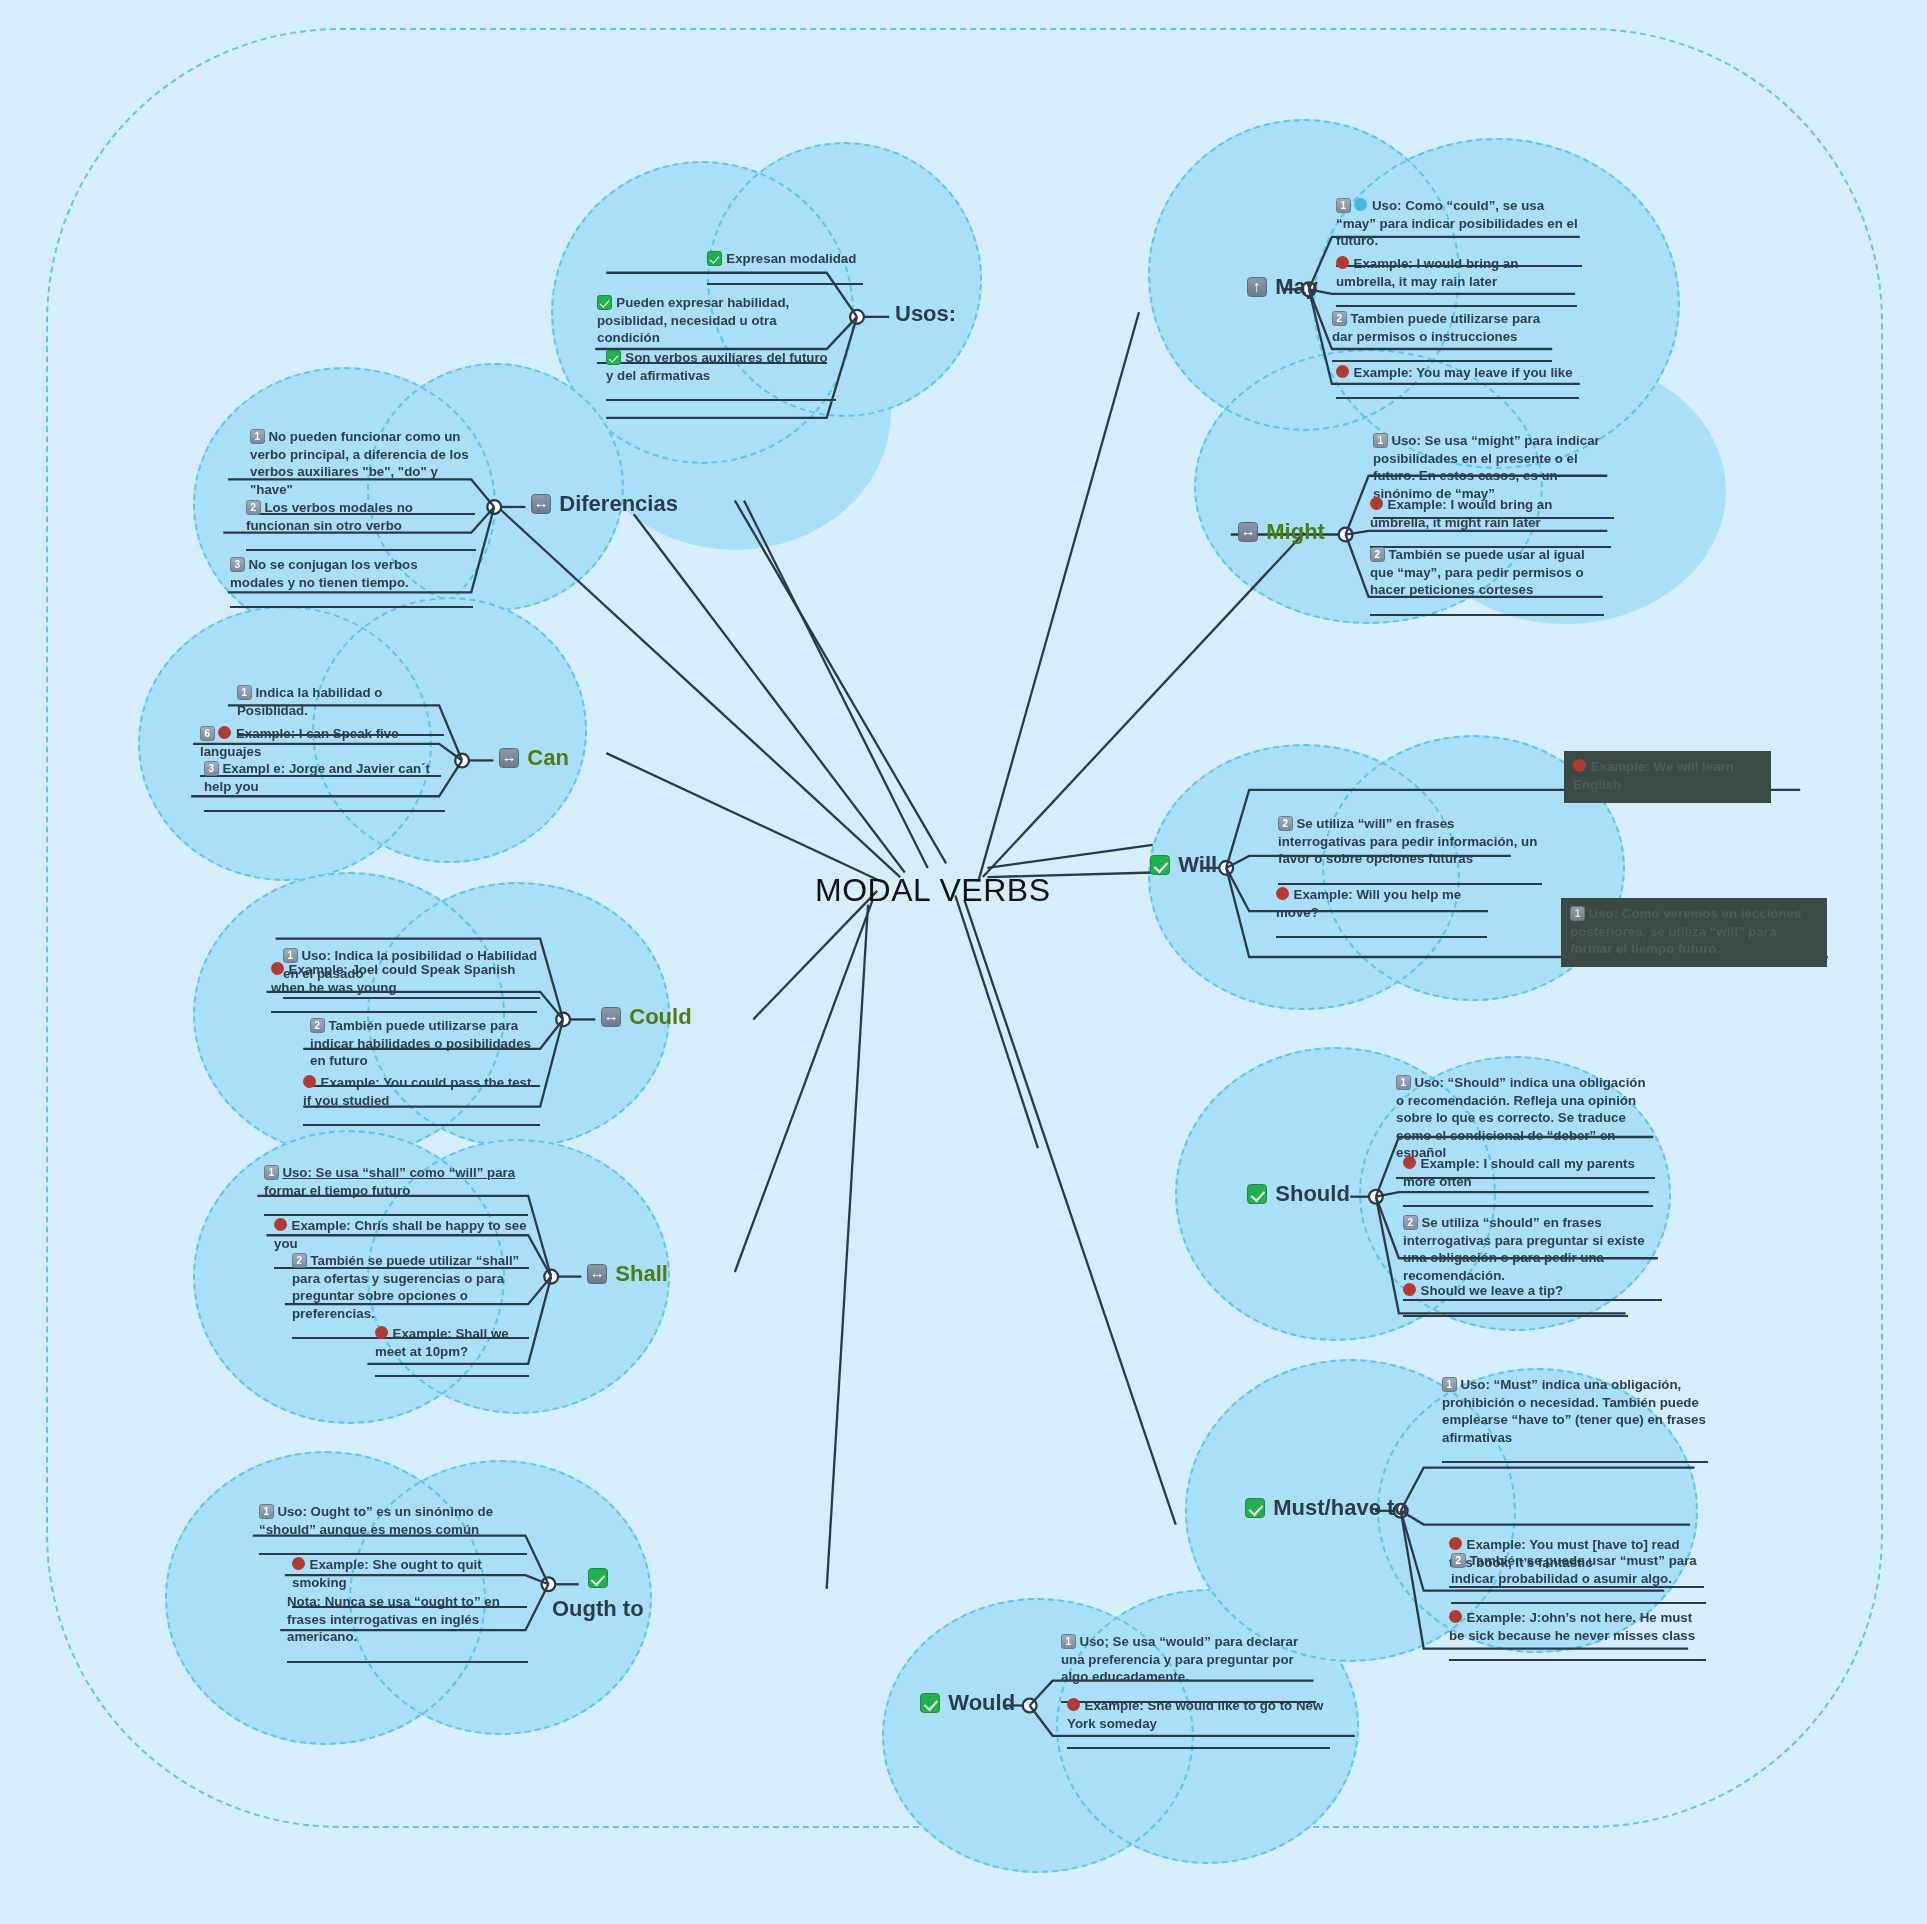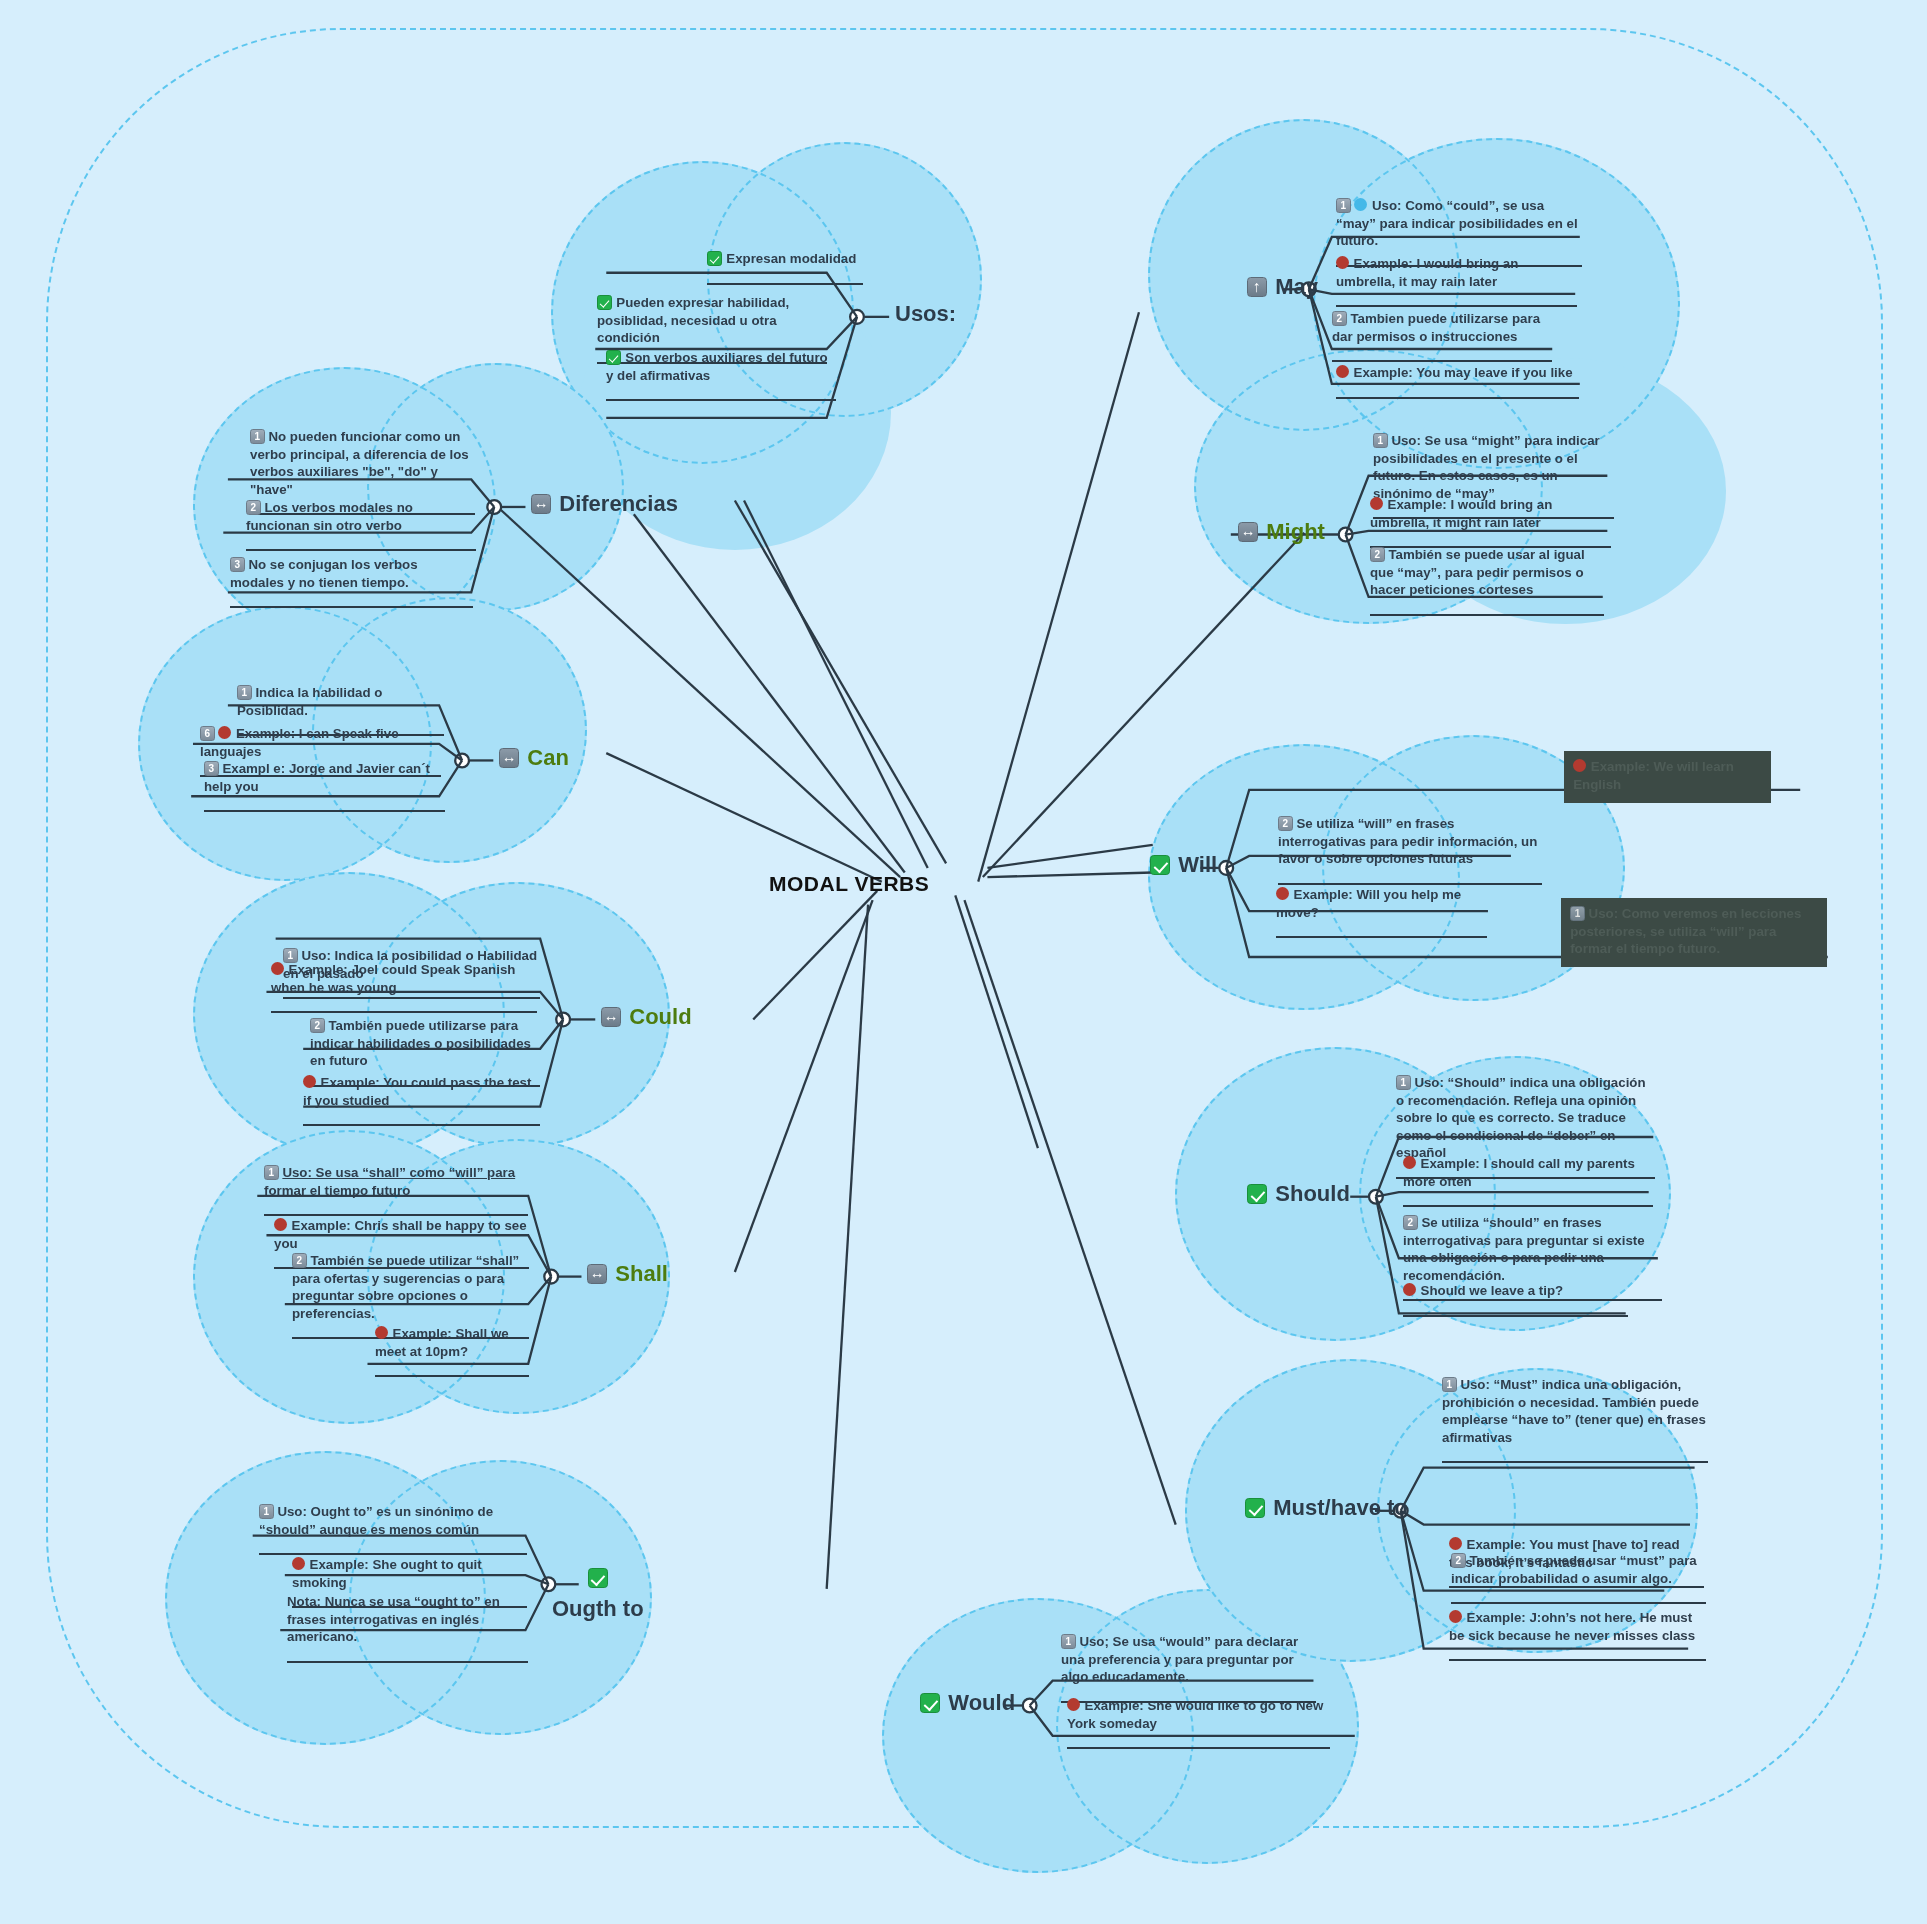--- a/index.html
+++ b/index.html
@@ -19,23 +19,23 @@
     border-radius: 50%;
   }
   .blob.dash { background: transparent; border: 2.8px dashed #5cc6ef; }
 
   
   svg.links { position: absolute; left: 0; top: 0; width: 1928px; height: 1925px; pointer-events: none; }
 
   
   .center-title {
     position: absolute;
-    left: 769px; top: 872px;
-    font-size: 21px;
-    font-weight: bold;
+    left: 815px; top: 872px;
+    font-size: 32px;
+    font-weight: normal;
     letter-spacing: 0.5px;
     color: #111;
     white-space: nowrap;
   }
 
   
   .branch-label {
     position: absolute;
     display: flex; align-items: center; gap: 8.3px;
     font-size: 22px; font-weight: bold;

